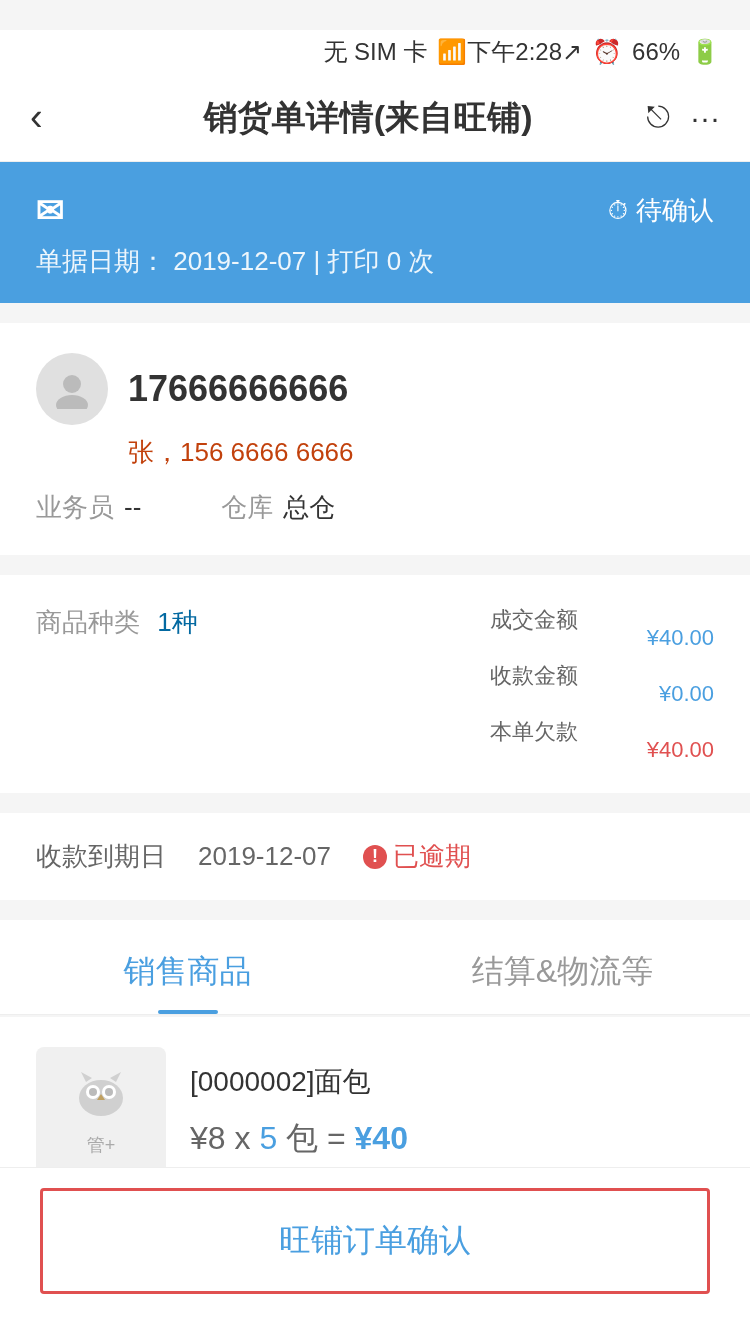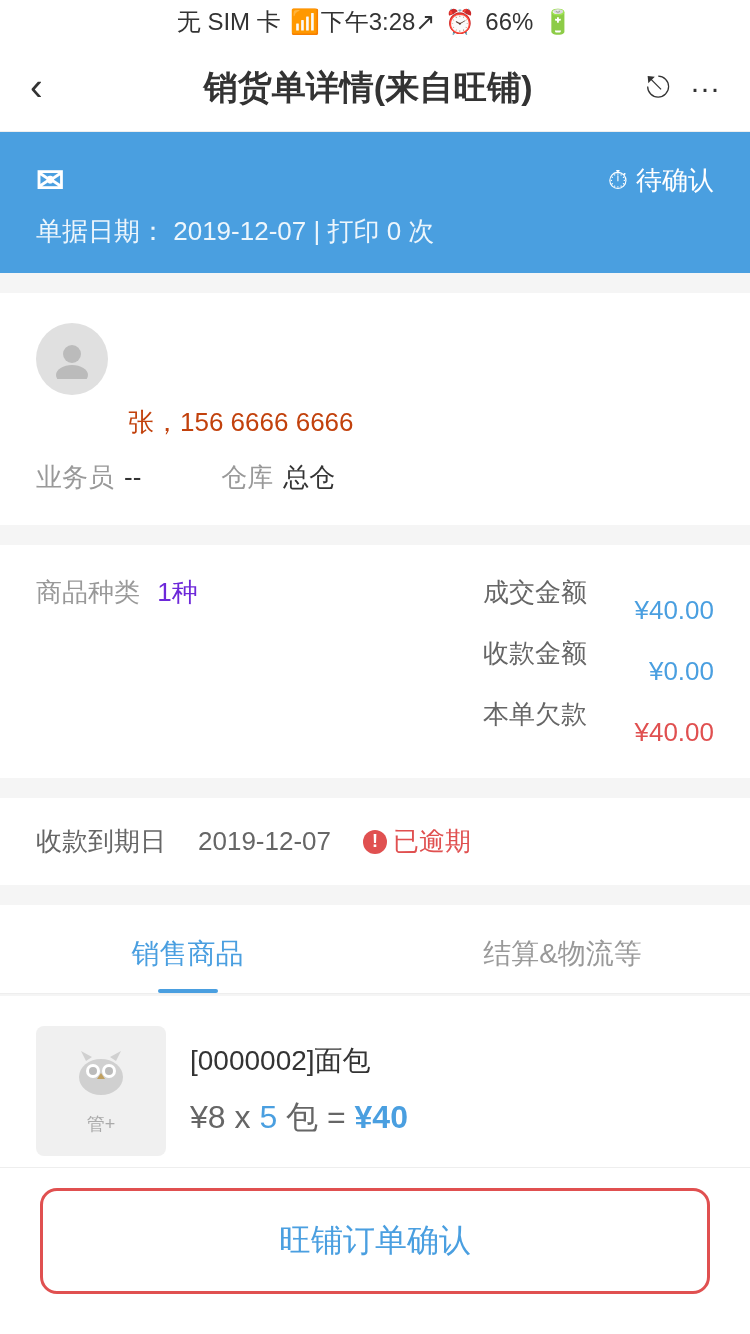--- a/index.html
+++ b/index.html
@@ -9,27 +9,28 @@
       min-height: 1334px;
       font-family: -apple-system, "PingFang SC", "Helvetica Neue", Arial, sans-serif;
       background: #f5f5f5;
       font-size: 28px;
       color: #333;
     }
 
     
     .status-bar {
       display: flex;
-      justify-content: center;
+      justify-content: flex-end;
       align-items: center;
       background: #fff;
       padding: 0 30px;
       height: 44px;
       font-size: 24px;
       font-weight: 500;
+      margin-top: 30px;
     }
     .status-left { display: flex; align-items: center; gap: 10px; }
     .status-right { display: flex; align-items: center; gap: 10px; }
 
     
     .nav-bar {
       display: flex;
       align-items: center;
       background: #fff;
       padding: 0 30px;
@@ -143,31 +144,31 @@
     .summary-section {
       background: #fff;
       padding: 30px 36px;
       margin-bottom: 20px;
       display: flex;
       justify-content: space-between;
       align-items: flex-start;
     }
     .summary-left { font-size: 26px; color: #666; }
     .summary-left-label { color: #999; }
-    .summary-left-value { color: #6d28d9; margin-left: 10px; }
+    .summary-left-value { color: #0369a1; margin-left: 10px; }
     .summary-right {
       display: flex;
       flex-direction: column;
       align-items: flex-end;
       gap: 10px;
     }
     .summary-row {
       display: flex;
-      gap: 27px;
-      font-size: 26px;
+      gap: 36px;
+      font-size: 22px;
     }
     .summary-row-label { color: #666; }
     .summary-row-value { color: #4a9fe0; min-width: 100px; text-align: right; margin-top: 20px; }
     .summary-row-value.red { color: #e05050; }
 
     
     .due-section {
       background: #fff;
       padding: 26px 36px;
       margin-bottom: 20px;
@@ -204,21 +205,21 @@
       margin-bottom: 0;
     }
     .tabs-row {
       display: flex;
       border-bottom: 1px solid #eee;
     }
     .tab-item {
       flex: 1;
       text-align: center;
       padding: 30px 0 20px;
-      font-size: 28px;
+      font-size: 32px;
       color: #999;
       position: relative;
       cursor: pointer;
     }
     .tab-item.active {
       color: #4a9fe0;
     }
     .tab-item.active::after {
       content: '';
       position: absolute;
@@ -291,37 +292,37 @@
       width: 750px;
       background: #fff;
       padding: 20px 40px 40px;
       border-top: 1px solid #eee;
     }
     .confirm-btn {
       width: 100%;
       padding: 28px 0;
       background: #fff;
       border: 3px solid #e05050;
-      border-radius: 17px;
+      border-radius: 4px;
       font-size: 32px;
       color: #4a9fe0;
       text-align: center;
       cursor: pointer;
       font-weight: 500;
     }
   </style>
 </head>
 <body>
 
 <div class="status-bar">
   <div class="status-left">
     <span>无 SIM 卡</span>
     <span>📶</span>
   </div>
-  <div>下午3:28</div>
+  <div>下午2:28</div>
   <div class="status-right">
     <span>↗</span>
     <span>⏰</span>
     <span>66%</span>
     <span>🔋</span>
   </div>
 </div>
 
 <div class="nav-bar">
   <div class="nav-back">‹</div>
@@ -351,20 +352,21 @@
 </div>
 
 <div class="customer-section">
   <div class="customer-row">
     <div class="avatar">
       <svg width="40" height="40" viewBox="0 0 40 40" fill="none">
         <circle cx="20" cy="15" r="9" fill="#bbb"></circle>
         <ellipse cx="20" cy="36" rx="16" ry="10" fill="#bbb"></ellipse>
       </svg>
     </div>
+    <div class="customer-phone">17666666666</div>
   </div>
   <div class="customer-name">张，156 6666 6666</div>
   <div class="customer-meta">
     <div class="meta-item">
       <span class="meta-label">业务员</span>
       <span class="meta-value">--</span>
     </div>
     <div class="meta-item">
       <span class="meta-label">仓库</span>
       <span class="meta-value">总仓</span>

